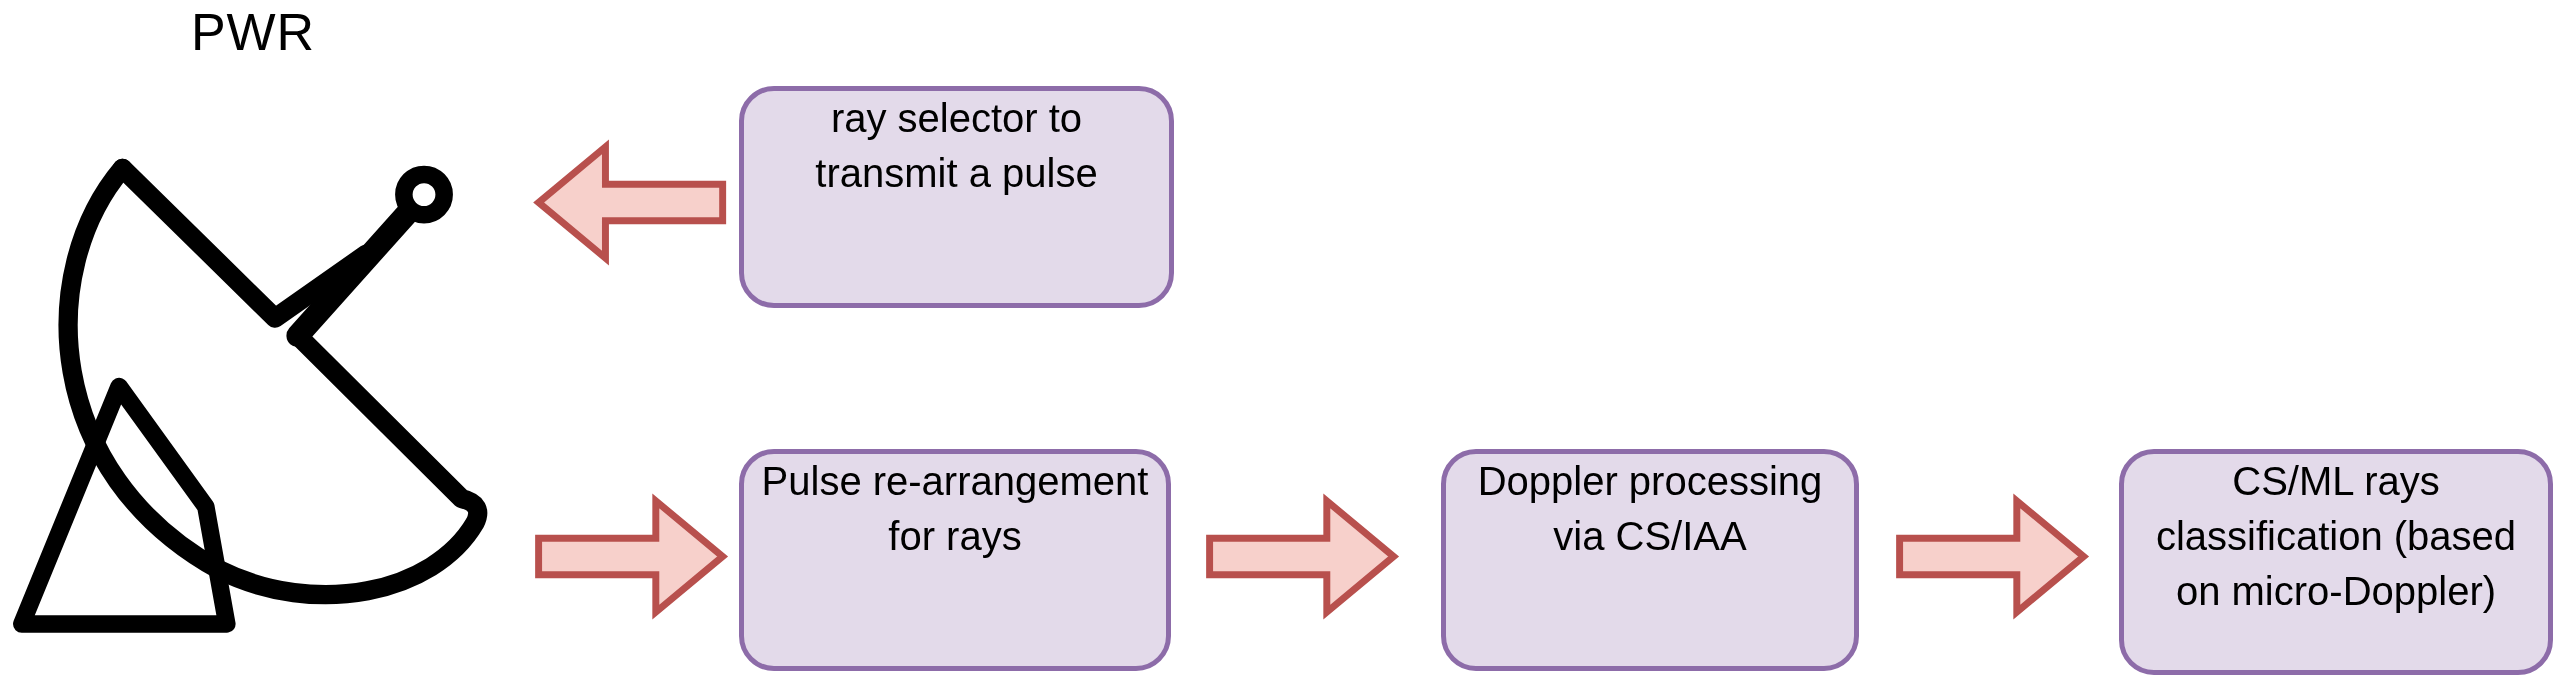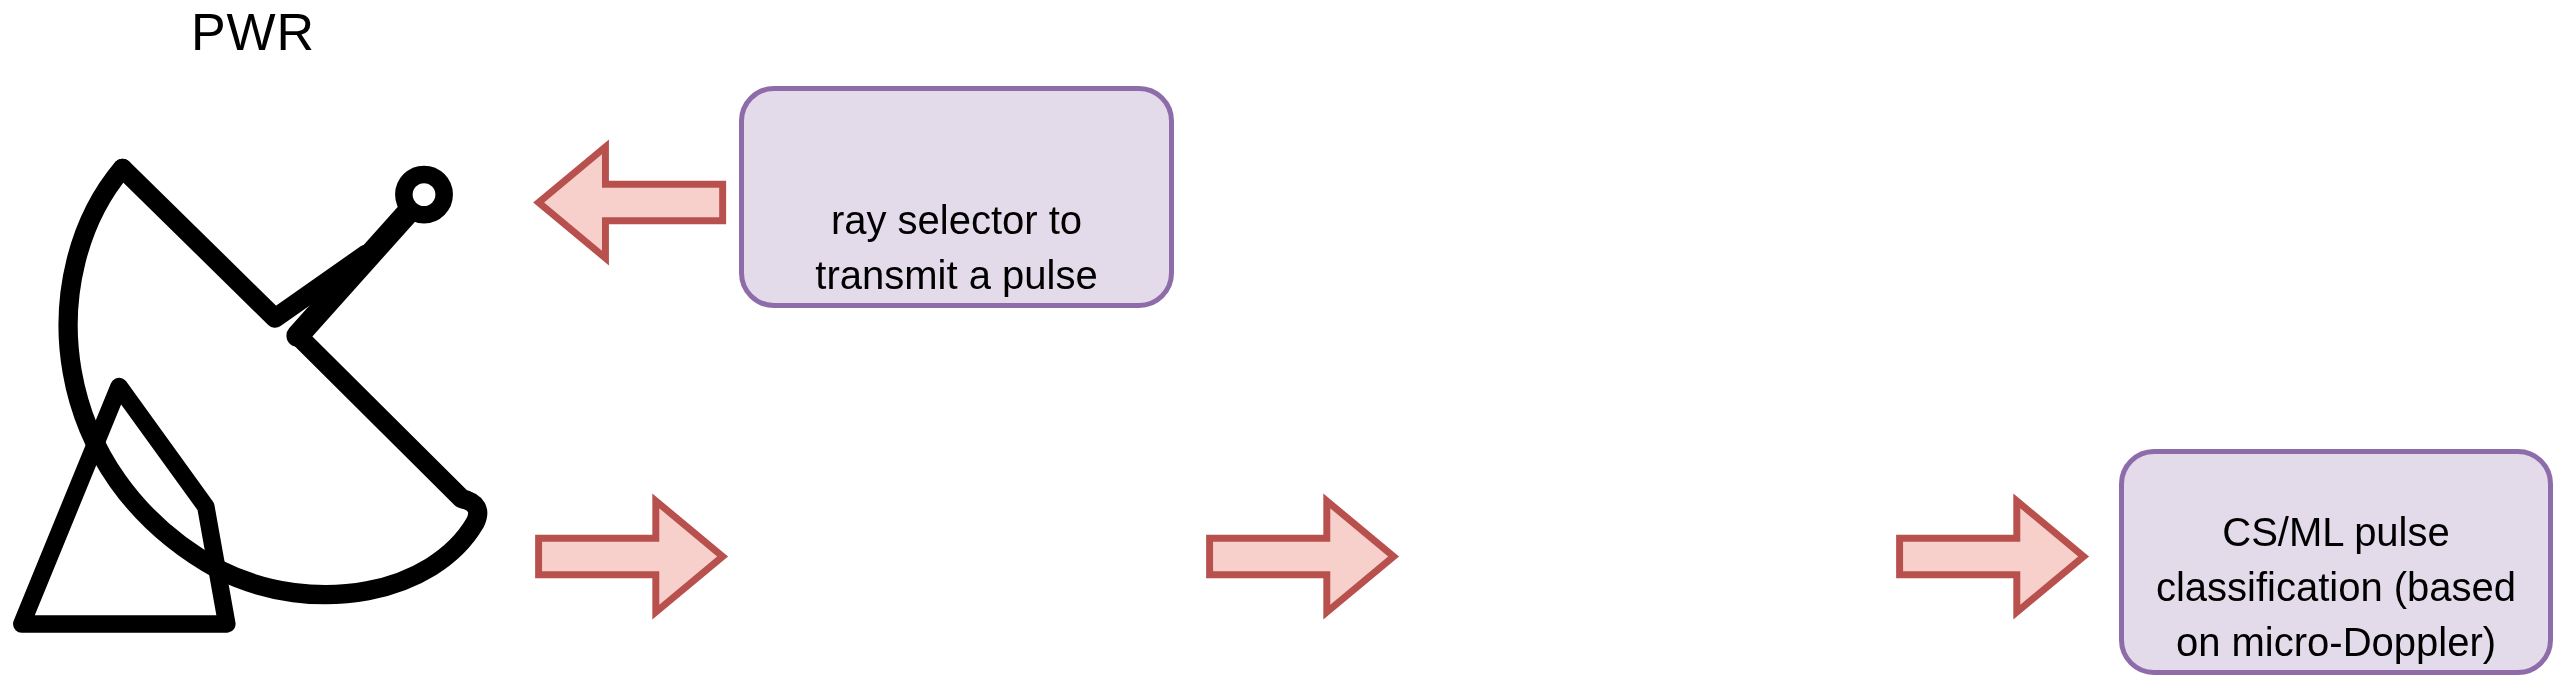--- a/index.html
+++ b/index.html
@@ -22,21 +22,21 @@
     letter-spacing:0.9px;
   }
 
   .radar-svg{position:absolute;left:13px;top:127px;width:482px;height:526px;overflow:visible;}
 
   .node{
     position:absolute;
     background:var(--node-fill);
     border:5.3px solid var(--node-border);
     border-radius:35px;
-    display:flex;align-items:flex-end;justify-content:center;
+    display:flex;align-items:flex-start;justify-content:center;
     text-align:center;
     font-size:40px;line-height:55px;color:var(--text);
     white-space:pre-line;
   }
   .node-1{left:739px;top:86px;width:435px;height:222px;}
   .node-2{left:739px;top:449px;width:432px;height:222px;}
   .node-3{left:1441px;top:449px;width:418px;height:222px;}
   .node-4{left:2119px;top:449px;width:434px;height:226px;}
 
   .arrow{position:absolute;width:191px;height:123px;overflow:visible;}
@@ -74,30 +74,38 @@
 
   <div class="node node-1">
     <span>ray selector to
 transmit a pulse</span>
   </div>
 
   <svg class="arrow arrow-r1" viewBox="0 0 220 140" xmlns="http://www.w3.org/2000/svg">
     <polygon points="3,49 138,49 138,6 215,70 138,134 138,91 3,91"></polygon>
   </svg>
 
+  <div class="node node-2">
+    <span>Pulse re-arrangement
+for rays</span>
+  </div>
 
   <svg class="arrow arrow-r2" viewBox="0 0 220 140" xmlns="http://www.w3.org/2000/svg">
     <polygon points="3,49 138,49 138,6 215,70 138,134 138,91 3,91"></polygon>
   </svg>
 
+  <div class="node node-3">
+    <span>Doppler processing
+via CS/IAA</span>
+  </div>
 
   <svg class="arrow arrow-r3" viewBox="0 0 220 140" xmlns="http://www.w3.org/2000/svg">
     <polygon points="3,49 138,49 138,6 215,70 138,134 138,91 3,91"></polygon>
   </svg>
 
   <div class="node node-4">
-    <span>CS/ML pulse
+    <span>CS/ML rays
 classification (based
 on micro-Doppler)</span>
   </div>
 
 </div>
 
 
 </body></html>

